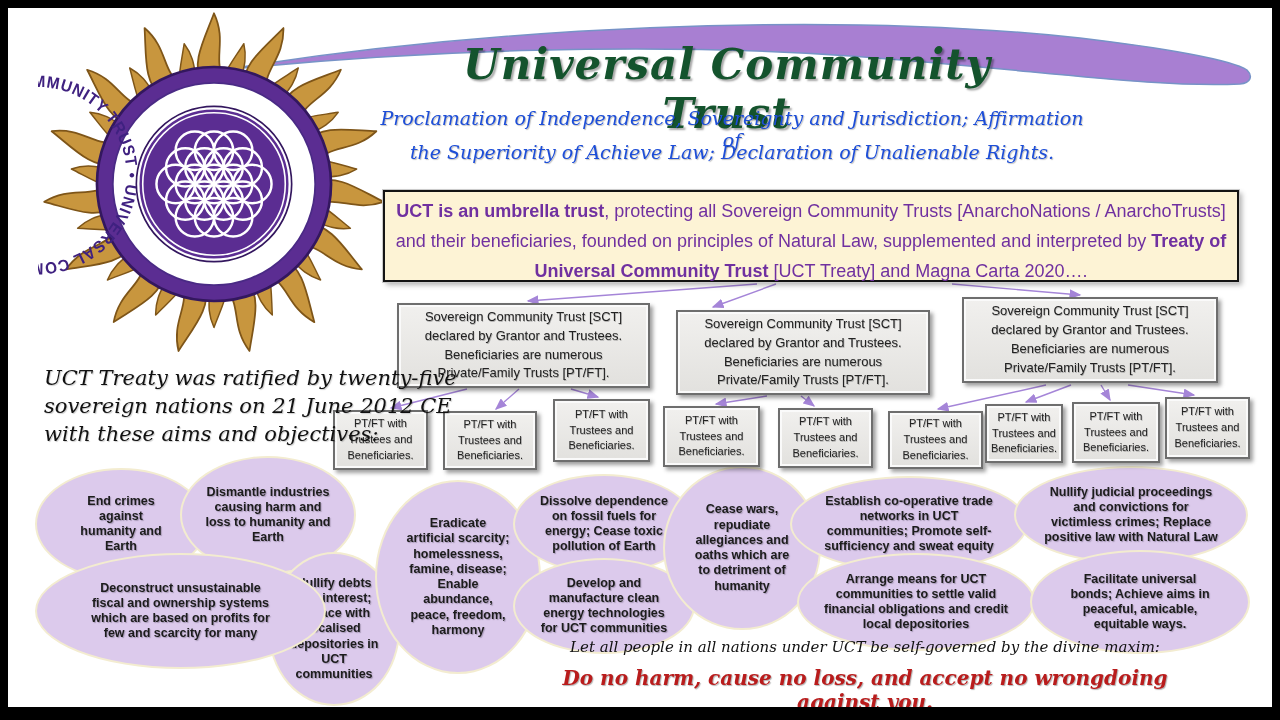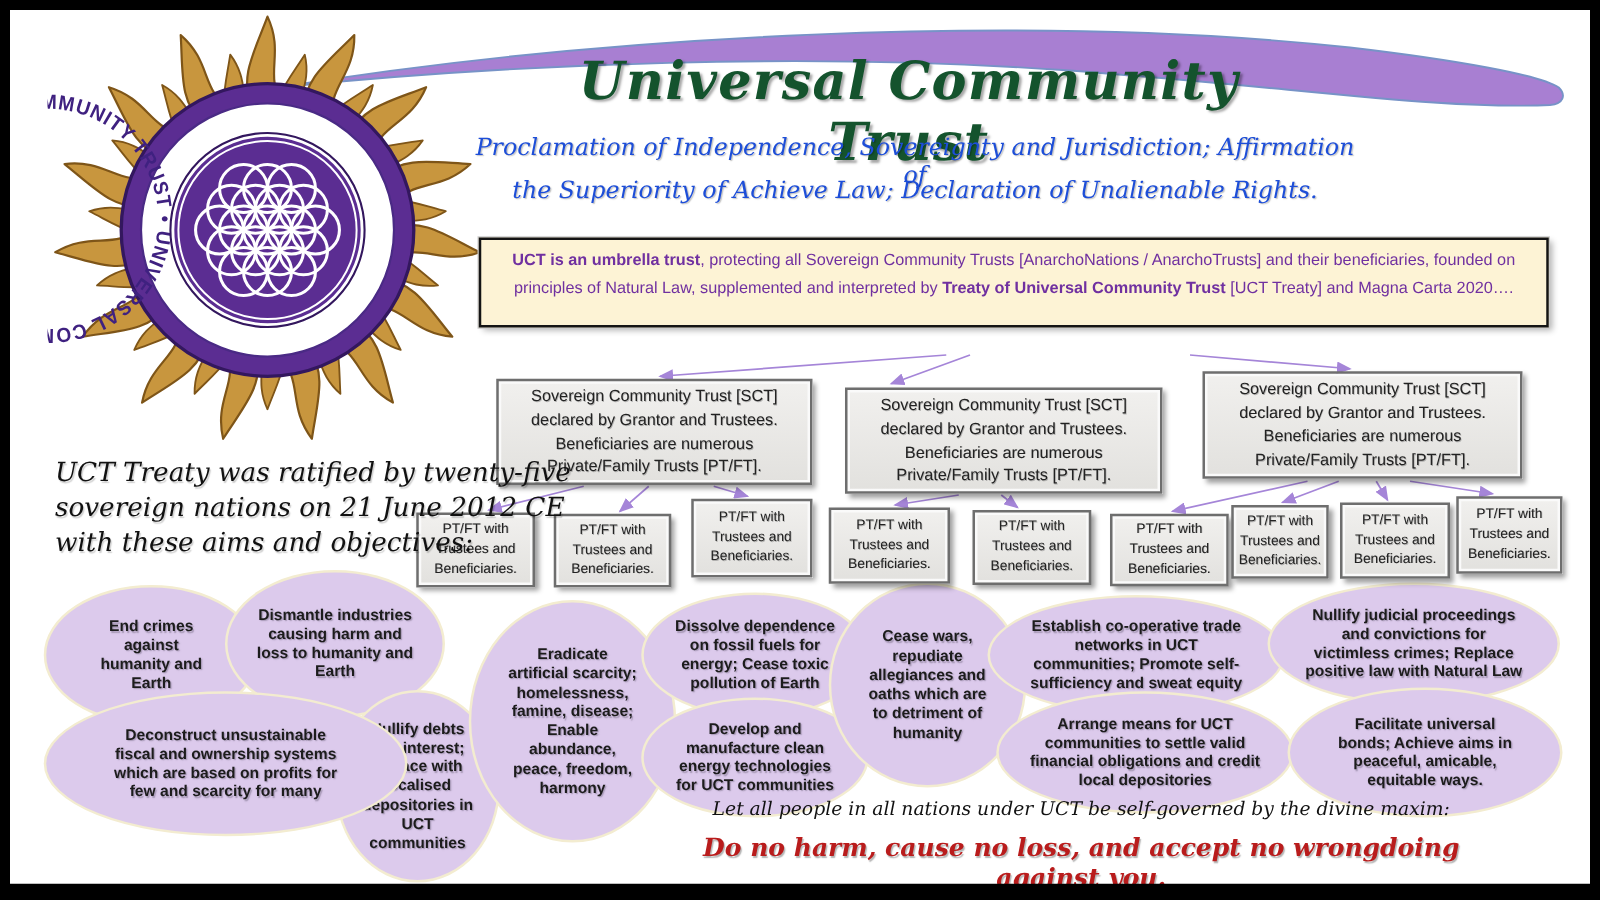--- a/index.html
+++ b/index.html
@@ -22,24 +22,24 @@
     font-size:42px; font-weight:bold; color:#14532d; z-index:3;
     text-shadow:2px 2px 2px rgba(0,0,0,.35); letter-spacing:1px;
   }
   .subtitle {
     position:absolute; left:372px; width:720px; text-align:center;
     font-size:19px; color:#1d4ed8; z-index:3; text-shadow:1px 1px 1px rgba(0,0,0,.25);
   }
   .s1 { top:107px; } .s2 { top:141px; }
 
   .umbrella {
-    position:absolute; left:383px; top:190px; width:856px; height:72px; box-sizing:border-box;
+    position:absolute; left:383px; top:190px; width:856px; height:92px; box-sizing:border-box;
     background:#fdf3d5; border:2px solid #141414; color:#7030a0;
     box-shadow:0 0 0 1px #cbcbcb, 3px 3px 5px rgba(0,0,0,.3);
-    font-size:13px; line-height:1.66; text-align:center; padding:5px 8px; z-index:3;
+    font-size:18px; line-height:1.66; text-align:center; padding:5px 8px; z-index:3;
   }
 
   .gbox {
     position:absolute; box-sizing:border-box; z-index:3;
     background:linear-gradient(180deg,#f1f0ee,#e2e1de);
     border:2px solid #6e6e6e;
     box-shadow:inset 0 0 0 2px #fafafa, 3px 3px 4px rgba(0,0,0,.38);
     display:flex; align-items:center; justify-content:center;
     text-align:center; white-space:pre-line; color:#222;
     text-shadow:0.6px 0.6px 0 rgba(110,110,110,.45);

